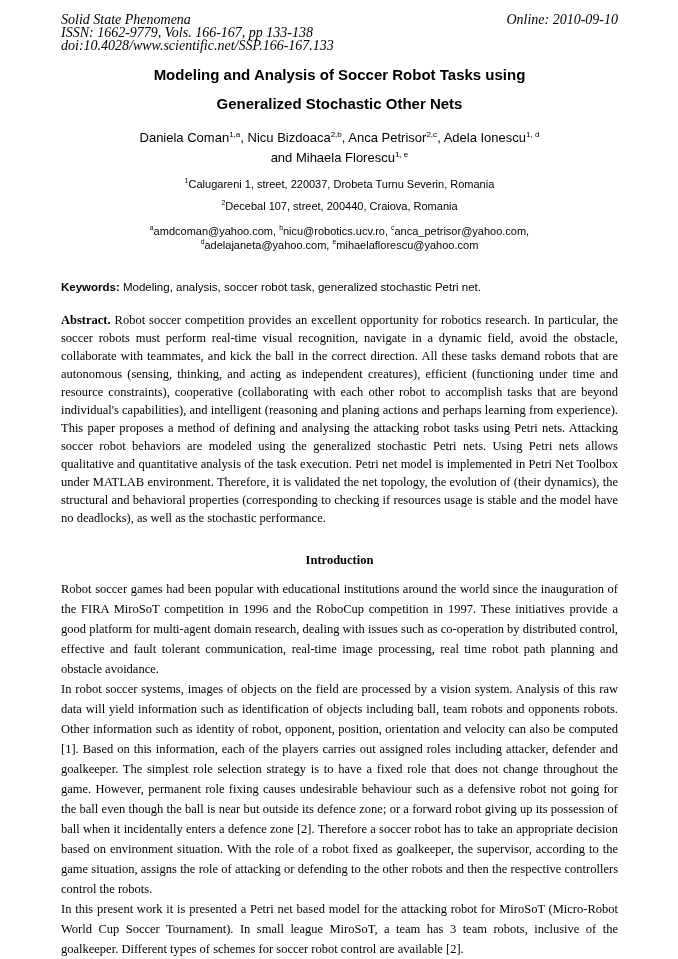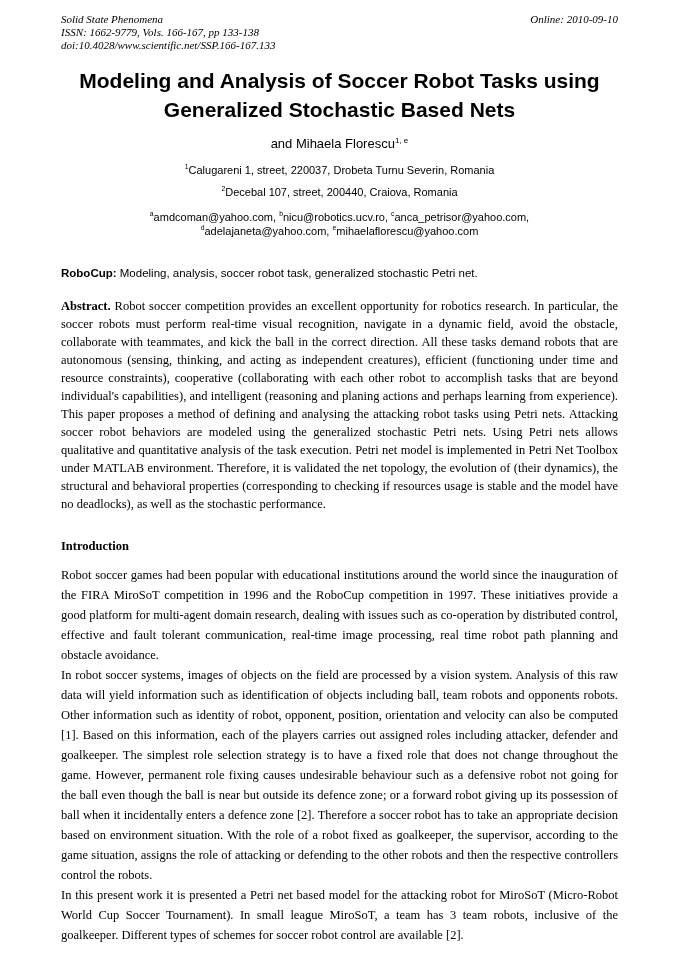--- a/index.html
+++ b/index.html
@@ -11,32 +11,32 @@
     background: #ffffff;
     color: #000000;
     padding: 13px 60px 18px 61px;
     font-family: "Liberation Serif", serif;
   }
   .header-row {
     display: flex;
     justify-content: space-between;
     align-items: flex-start;
     font-style: italic;
-    font-size: 11px;
+    font-size: 14px;
     line-height: 13px;
   }
   .header-left div { white-space: nowrap; }
   .header-right { white-space: nowrap; }
   .title {
     font-family: "Liberation Sans", sans-serif;
     font-weight: bold;
-    font-size: 21px;
+    font-size: 15px;
     line-height: 29px;
     text-align: center;
-    margin-top: 14px;
+    margin-top: 8px;
   }
   .authors {
     font-family: "Liberation Sans", sans-serif;
     font-size: 13px;
     line-height: 20px;
     text-align: center;
     margin-top: 10px;
   }
   .affiliations {
     font-family: "Liberation Sans", sans-serif;
@@ -62,20 +62,21 @@
   .abstract {
     font-size: 12.5px;
     line-height: 18px;
     text-align: justify;
     margin-top: 16px;
   }
   .section-heading {
     font-size: 12.5px;
     font-weight: bold;
     margin-top: 26px;
+    text-align: center;
   }
   .intro-body { margin-top: 11px; }
   .body-par {
     font-size: 12.5px;
     line-height: 20px;
     text-align: justify;
     margin: 0;
   }
   b.lead { font-weight: bold; }
   sup { font-size: 62%; line-height: 0; }
@@ -89,38 +90,39 @@
     <div class="header-left">
       <div>Solid State Phenomena</div>
       <div>ISSN: 1662-9779, Vols. 166-167, pp 133-138</div>
       <div>doi:10.4028/www.scientific.net/SSP.166-167.133</div>
     </div>
     <div class="header-right">Online: 2010-09-10</div>
   </div>
 
   <div class="title">
     <div>Modeling and Analysis of Soccer Robot Tasks using</div>
-    <div>Generalized Stochastic Based Nets</div>
+    <div>Generalized Stochastic Other Nets</div>
   </div>
 
   <div class="authors">
+    <div><span>Daniela Coman</span><sup>1,a</sup><span>, Nicu Bizdoaca</span><sup>2,b</sup><span>, Anca Petrisor</span><sup>2,c</sup><span>, Adela Ionescu</span><sup>1, d</sup></div>
     <div><span>and Mihaela Florescu</span><sup>1, e</sup></div>
   </div>
 
   <div class="affiliations">
     <div class="affil"><sup>1</sup><span>Calugareni 1, street, 220037, Drobeta Turnu Severin, Romania</span></div>
     <div class="affil"><sup>2</sup><span>Decebal 107, street, 200440, Craiova, Romania</span></div>
   </div>
 
   <div class="emails">
     <div><sup>a</sup><span>amdcoman@yahoo.com, </span><sup>b</sup><span>nicu@robotics.ucv.ro, </span><sup>c</sup><span>anca_petrisor@yahoo.com,</span></div>
     <div><sup>d</sup><span>adelajaneta@yahoo.com, </span><sup>e</sup><span>mihaelaflorescu@yahoo.com</span></div>
   </div>
 
-  <div class="keywords"><b class="lead">RoboCup:</b><span> Modeling, analysis, soccer robot task, generalized stochastic Petri net.</span></div>
+  <div class="keywords"><b class="lead">Keywords:</b><span> Modeling, analysis, soccer robot task, generalized stochastic Petri net.</span></div>
 
   <p class="abstract"><b class="lead">Abstract.</b><span>  Robot soccer competition provides an excellent opportunity for robotics research. In particular, the soccer robots must perform real-time visual recognition, navigate in a dynamic field, avoid the obstacle, collaborate with teammates, and kick the ball in the correct direction. All these tasks demand robots that are autonomous (sensing, thinking, and acting as independent creatures), efficient (functioning under time and resource constraints), cooperative (collaborating with each other robot to accomplish tasks that are beyond individual's capabilities), and intelligent (reasoning and planing actions and perhaps learning from experience). This paper proposes a method of defining and analysing the attacking robot tasks using Petri nets. Attacking soccer robot behaviors are modeled using the generalized stochastic Petri nets. Using Petri nets allows qualitative and quantitative analysis of the task execution. Petri net model is implemented in Petri Net Toolbox under MATLAB environment. Therefore, it is validated the net topology, the evolution of (their dynamics), the structural and behavioral properties (corresponding to checking if resources usage is stable and the model have no deadlocks), as well as the stochastic performance.</span></p>
 
   <div class="section-heading">Introduction</div>
 
   <div class="intro-body">
     <p class="body-par">Robot soccer games had been popular with educational institutions around the world since the inauguration of the FIRA MiroSoT competition in 1996 and the RoboCup competition in 1997. These initiatives provide a good platform for multi-agent domain research, dealing with issues such as co-operation by distributed control, effective and fault tolerant communication, real-time image processing, real time robot path planning and obstacle avoidance.</p>
     <p class="body-par">In robot soccer systems, images of objects on the field are processed by a vision system. Analysis of this raw data will yield information such as identification of objects including ball, team robots and opponents robots. Other information such as identity of robot, opponent, position, orientation and velocity can also be computed [1]. Based on this information, each of the players carries out assigned roles including attacker, defender and goalkeeper. The simplest role selection strategy is to have a fixed role that does not change throughout the game. However, permanent role fixing causes undesirable behaviour such as a defensive robot not going for the ball even though the ball is near but outside its defence zone; or a forward robot giving up its possession of ball when it incidentally enters a defence zone [2]. Therefore a soccer robot has to take an appropriate decision based on environment situation. With the role of a robot fixed as goalkeeper, the supervisor, according to the game situation, assigns the role of attacking or defending to the other robots and then the respective controllers control the robots.</p>
     <p class="body-par">In this present work it is presented a Petri net based model for the attacking robot for MiroSoT (Micro-Robot World Cup Soccer Tournament). In small league MiroSoT, a team has 3 team robots, inclusive of the goalkeeper. Different types of schemes for soccer robot control are available [2].</p>
   </div>

